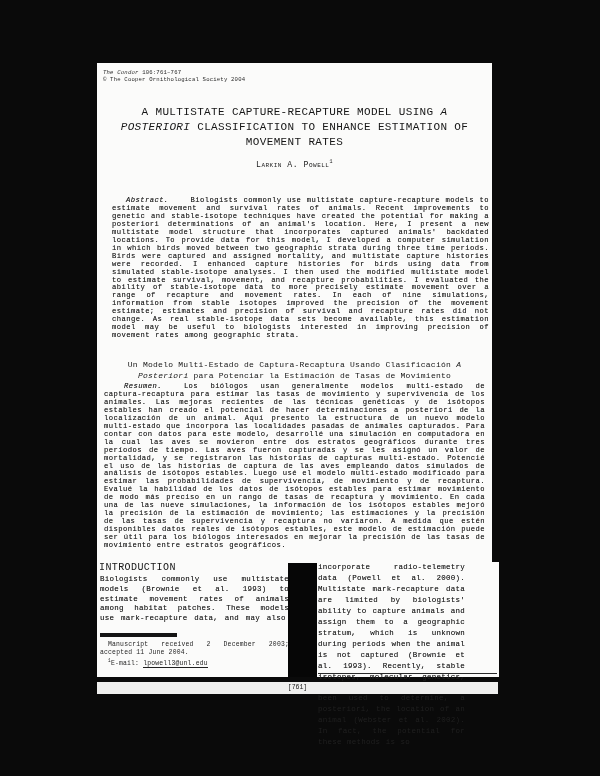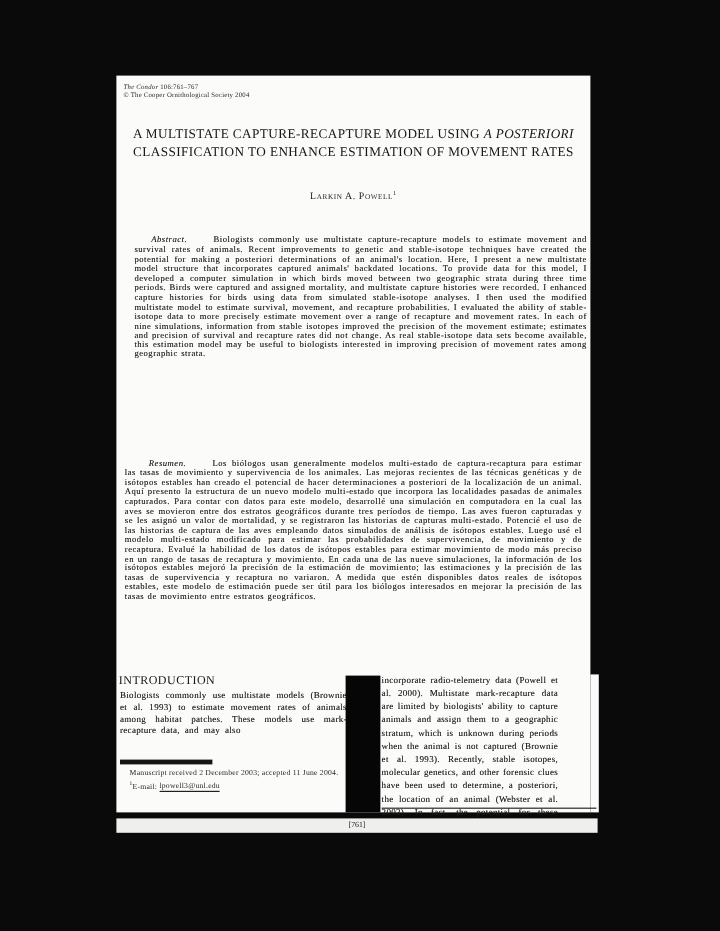--- a/index.html
+++ b/index.html
@@ -1,17 +1,17 @@
 <!DOCTYPE html>
 <html><head>
 <meta charset="utf-8">
 <style>
   html,body{margin:0;padding:0;background:#0a0a0a;}
   .canvas{position:relative;width:600px;height:776px;background:#0a0a0a;overflow:hidden;
-          font-family:Liberation Serif, serif;color:#1f1f1f;}
+          font-family:Liberation Mono, monospace;color:#1f1f1f;}
   .abs{position:absolute;}
   .page{left:97px;top:63px;width:395px;height:614px;background:#fbfbfa;}
   .overhang{left:492px;top:562px;width:7px;height:115px;background:#fbfbfa;}
   .gutter{left:288px;top:563px;width:29px;height:114px;background:#060606;}
   .pstrip{left:97px;top:682px;width:401px;height:12px;background:#efefee;
           text-align:center;font-size:6.5px;line-height:12px;color:#222;}
   
   .jhead{left:6px;top:7px;font-size:5.6px;line-height:6.9px;letter-spacing:0.2px;color:#2a2a2a;}
   .jhead .it{font-style:italic;}
   .title{left:8px;right:8px;top:42px;text-align:center;font-size:11px;line-height:15px;
@@ -64,20 +64,23 @@
     <div class="abs author">
       <span>Larkin A. Powell</span><sup>1</sup>
     </div>
 
 
     <div class="abs smalltxt abstract">
       <span class="sec-label">Abstract.</span><span>Biologists commonly use multistate capture-recapture models to estimate movement and survival rates of animals. Recent improvements to genetic and stable-isotope techniques have created the potential for making a posteriori determinations of an animal's location. Here, I present a new multistate model structure that incorporates captured animals' backdated locations. To provide data for this model, I developed a computer simulation in which birds moved between two geographic strata during three time periods. Birds were captured and assigned mortality, and multistate capture histories were recorded. I enhanced capture histories for birds using data from simulated stable-isotope analyses. I then used the modified multistate model to estimate survival, movement, and recapture probabilities. I evaluated the ability of stable-isotope data to more precisely estimate movement over a range of recapture and movement rates. In each of nine simulations, information from stable isotopes improved the precision of the movement estimate; estimates and precision of survival and recapture rates did not change. As real stable-isotope data sets become available, this estimation model may be useful to biologists interested in improving precision of movement rates among geographic strata.</span>
     </div>
 
 
+    <div class="abs sp-title">
+      <span>Un Modelo Multi-Estado de Captura-Recaptura Usando Clasificación </span><span class="it">A Posteriori</span><span> para Potenciar la Estimación de Tasas de Movimiento</span>
+    </div>
 
     <div class="abs smalltxt resumen">
       <span class="sec-label">Resumen.</span><span>Los biólogos usan generalmente modelos multi-estado de captura-recaptura para estimar las tasas de movimiento y supervivencia de los animales. Las mejoras recientes de las técnicas genéticas y de isótopos estables han creado el potencial de hacer determinaciones a posteriori de la localización de un animal. Aquí presento la estructura de un nuevo modelo multi-estado que incorpora las localidades pasadas de animales capturados. Para contar con datos para este modelo, desarrollé una simulación en computadora en la cual las aves se movieron entre dos estratos geográficos durante tres períodos de tiempo. Las aves fueron capturadas y se les asignó un valor de mortalidad, y se registraron las historias de capturas multi-estado. Potencié el uso de las historias de captura de las aves empleando datos simulados de análisis de isótopos estables. Luego usé el modelo multi-estado modificado para estimar las probabilidades de supervivencia, de movimiento y de recaptura. Evalué la habilidad de los datos de isótopos estables para estimar movimiento de modo más preciso en un rango de tasas de recaptura y movimiento. En cada una de las nueve simulaciones, la información de los isótopos estables mejoró la precisión de la estimación de movimiento; las estimaciones y la precisión de las tasas de supervivencia y recaptura no variaron. A medida que estén disponibles datos reales de isótopos estables, este modelo de estimación puede ser útil para los biólogos interesados en mejorar la precisión de las tasas de movimiento entre estratos geográficos.</span>
     </div>
 
     <div class="abs intro-h">INTRODUCTION</div>
 
     <div class="abs col col-left">Biologists commonly use multistate models (Brownie et al. 1993) to estimate movement rates of animals among habitat patches. These models use mark-recapture data, and may also</div>
 
     <div class="abs fn-bar"></div>

